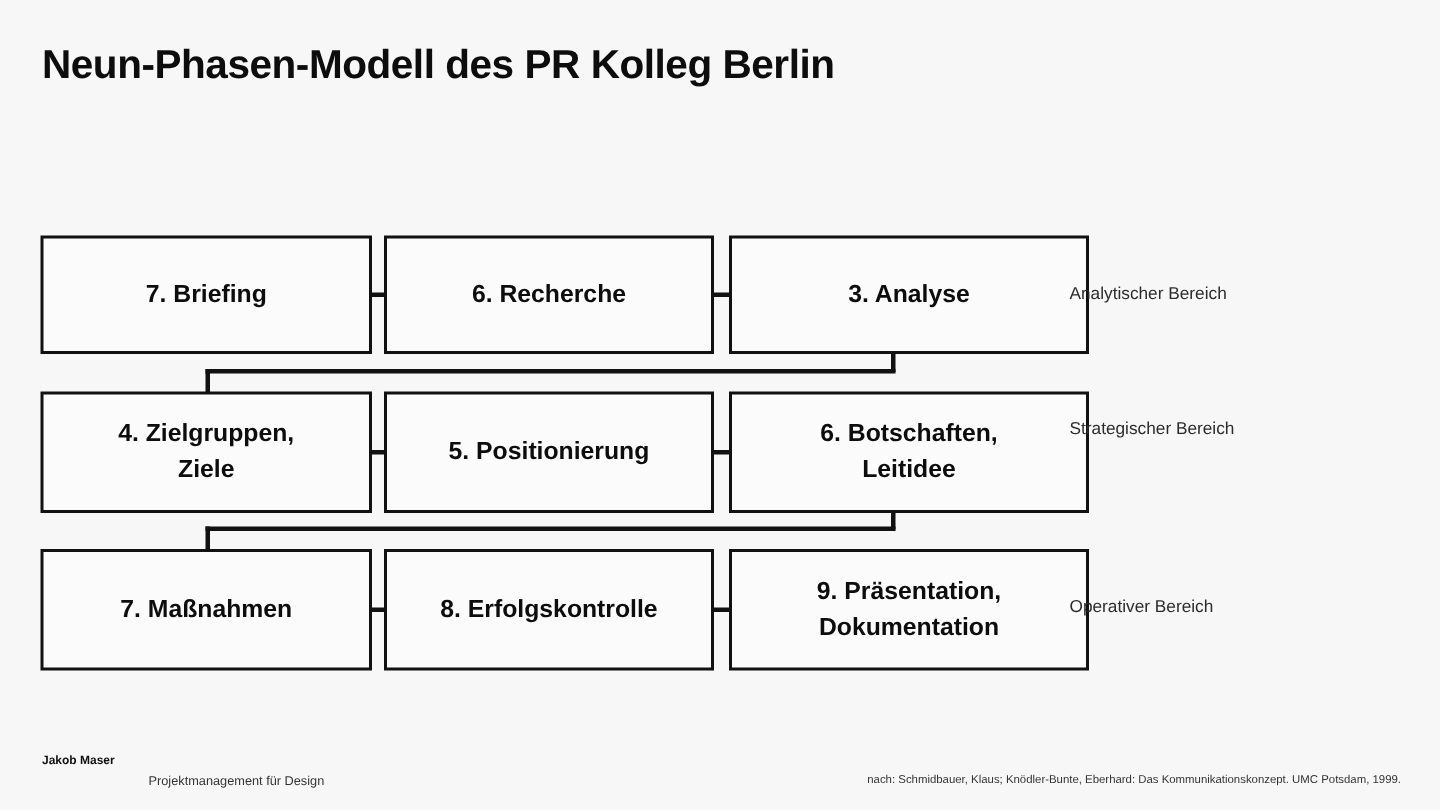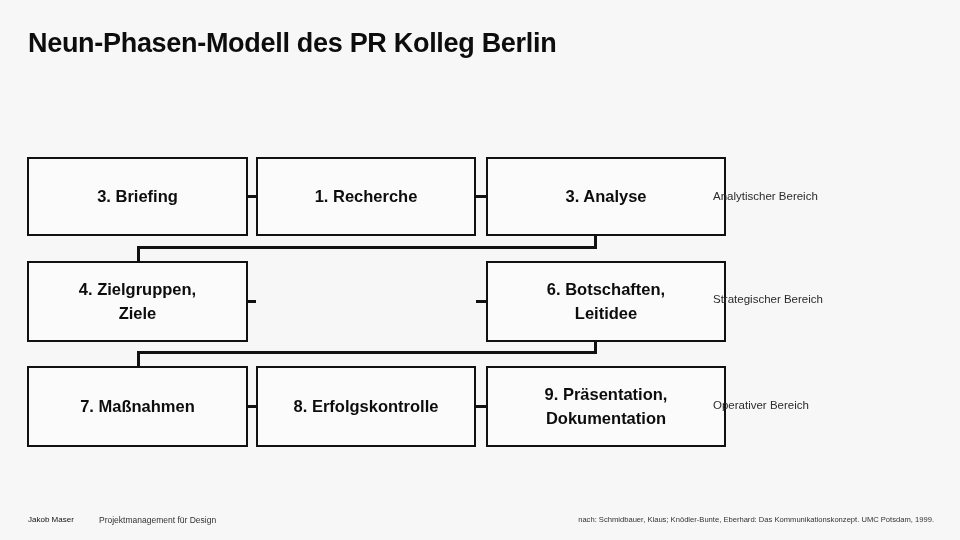--- a/index.html
+++ b/index.html
@@ -97,30 +97,30 @@
   
   .side-label {
     position: absolute;
     left: 713px;
     font-size: 11.5px;
     font-weight: normal;
     color: #2b2b2b;
     white-space: nowrap;
   }
   .side-1 { top: 190px; text-align: center; }
-  .side-2 { top: 293px; }
+  .side-2 { top: 280px; }
   .side-3 { top: 399px; }
 
   
   .footer-author {
     position: absolute;
     left: 28px;
-    top: 515px;
+    top: 502px;
     font-size: 8px;
-    font-weight: normal;
+    font-weight: bold;
     color: #111111;
     white-space: nowrap;
   }
   .footer-course {
     position: absolute;
     left: 99px;
     top: 515px;
     font-size: 8.5px;
     font-weight: normal;
     color: #333333;
@@ -139,25 +139,26 @@
 </style>
 </head>
 <body>
 
 <div class="slide">
 
   <div class="slide-title">Neun-Phasen-Modell des PR Kolleg Berlin</div>
 
   <div class="diagram">
 
-    <div class="phase-box row1 col1">3. Briefing</div>
-    <div class="phase-box row1 col2">1. Recherche</div>
+    <div class="phase-box row1 col1">7. Briefing</div>
+    <div class="phase-box row1 col2">6. Recherche</div>
     <div class="phase-box row1 col3">3. Analyse</div>
 
     <div class="phase-box row2 col1">4. Zielgruppen,<br>Ziele</div>
+    <div class="phase-box row2 col2">5. Positionierung</div>
     <div class="phase-box row2 col3">6. Botschaften,<br>Leitidee</div>
 
     <div class="phase-box row3 col1">7. Maßnahmen</div>
     <div class="phase-box row3 col2">8. Erfolgskontrolle</div>
     <div class="phase-box row3 col3">9. Präsentation,<br>Dokumentation</div>
 
     <div class="conn conn-h stub-r1a"></div>
     <div class="conn conn-h stub-r1b"></div>
     <div class="conn conn-h stub-r2a"></div>
     <div class="conn conn-h stub-r2b"></div>

